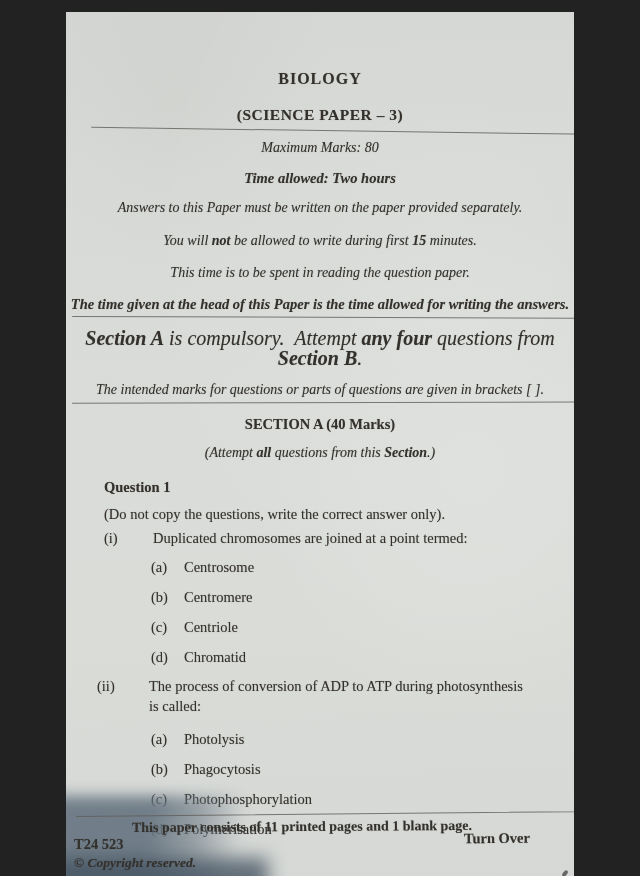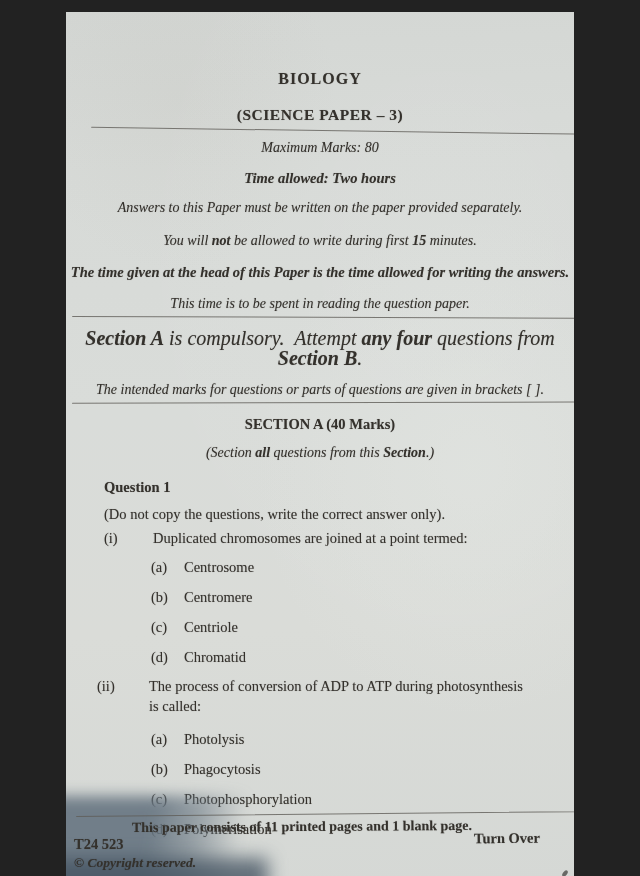--- a/index.html
+++ b/index.html
@@ -48,21 +48,21 @@
   .item-ii{margin-top:9px;margin-left:-7px;}
   .item-ii .num{width:52px;flex:0 0 auto;}
   .opts{margin-left:47px;}
   .opt{display:flex;margin-top:9px;line-height:20px;}
   .opt .key{width:33px;flex:0 0 auto;}
   .opts-ii .opt-first{margin-top:13px;}
   .opt-gap{margin-top:10px;}
   .footer-rule{position:absolute;left:10px;top:801px;width:618px;transform:rotate(-0.55deg);}
   .pages-note{position:absolute;left:0;right:0;top:806px;text-align:center;font-weight:bold;font-size:14px;transform:translateX(-18px) rotate(-0.35deg);line-height:18px;}
   .paper-code{position:absolute;left:8px;top:823px;font-weight:bold;font-size:14.5px;line-height:18px;}
-  .turn-over{position:absolute;right:34px;top:817px;font-weight:bold;font-size:14.5px;transform:rotate(-0.5deg);line-height:18px;}
+  .turn-over{position:absolute;right:44px;top:817px;font-weight:bold;font-size:14.5px;transform:rotate(-0.5deg);line-height:18px;}
   .copyright{position:absolute;left:8px;top:842px;font-weight:bold;font-style:italic;font-size:13.5px;line-height:18px;}
   .shadow-a{position:absolute;left:-36px;top:784px;width:256px;height:140px;
     background:linear-gradient(100deg,rgba(104,118,130,0.92) 45%,rgba(104,118,130,0.55) 62%,rgba(104,118,130,0) 78%);
     filter:blur(7px);}
   .shadow-b{position:absolute;left:-30px;top:846px;width:232px;height:56px;
     background:rgba(66,82,96,0.78);filter:blur(9px);}
   .footer-text{z-index:3;}
   .speck{position:absolute;right:7px;top:858px;width:4px;height:7px;background:rgba(45,45,42,0.65);border-radius:45%;transform:rotate(38deg);}
 </style>
 </head>
@@ -71,30 +71,30 @@
 <div class="page">
 
   <div class="center title">BIOLOGY</div>
   <div class="center subtitle">(SCIENCE PAPER – 3)</div>
   <div class="rule rule1"></div>
   <div class="center maxmarks ital">Maximum Marks: 80</div>
   <div class="center timeallowed ital b">Time allowed: Two hours</div>
 
   <div class="center line ital instr1">Answers to this Paper must be written on the paper provided separately.</div>
   <div class="center line ital instr2"><span>You will </span><span class="b">not</span><span> be allowed to write during first </span><span class="b">15</span><span> minutes.</span></div>
+  <div class="center line ital instr3">This time is to be spent in reading the question paper.</div>
   <div class="center line ital b instr4">The time given at the head of this Paper is the time allowed for writing the answers.</div>
-  <div class="center line ital instr3">This time is to be spent in reading the question paper.</div>
   <div class="rule rule2"></div>
 
   <div class="center line ital secrule1 keep-space"><span class="b">Section A</span><span> is compulsory.  Attempt </span><span class="b">any four</span><span> questions from </span><span class="b">Section B</span><span>.</span></div>
   <div class="center line ital secrule2">The intended marks for questions or parts of questions are given in brackets [ ].</div>
   <div class="rule rule3"></div>
 
   <div class="center sec-title">SECTION A (40 Marks)</div>
-  <div class="center line ital sec-sub"><span>(Section </span><span class="b">all</span><span> questions from this </span><span class="b">Section</span><span>.)</span></div>
+  <div class="center line ital sec-sub"><span>(Attempt </span><span class="b">all</span><span> questions from this </span><span class="b">Section</span><span>.)</span></div>
 
   <div class="qblock">
     <div class="q-label">Question 1</div>
     <div class="q-note">(Do not copy the questions, write the correct answer only).</div>
 
     <div class="mcq item-i">
       <span class="num">(i)</span>
       <span>Duplicated chromosomes are joined at a point termed:</span>
     </div>
     <div class="opts">

